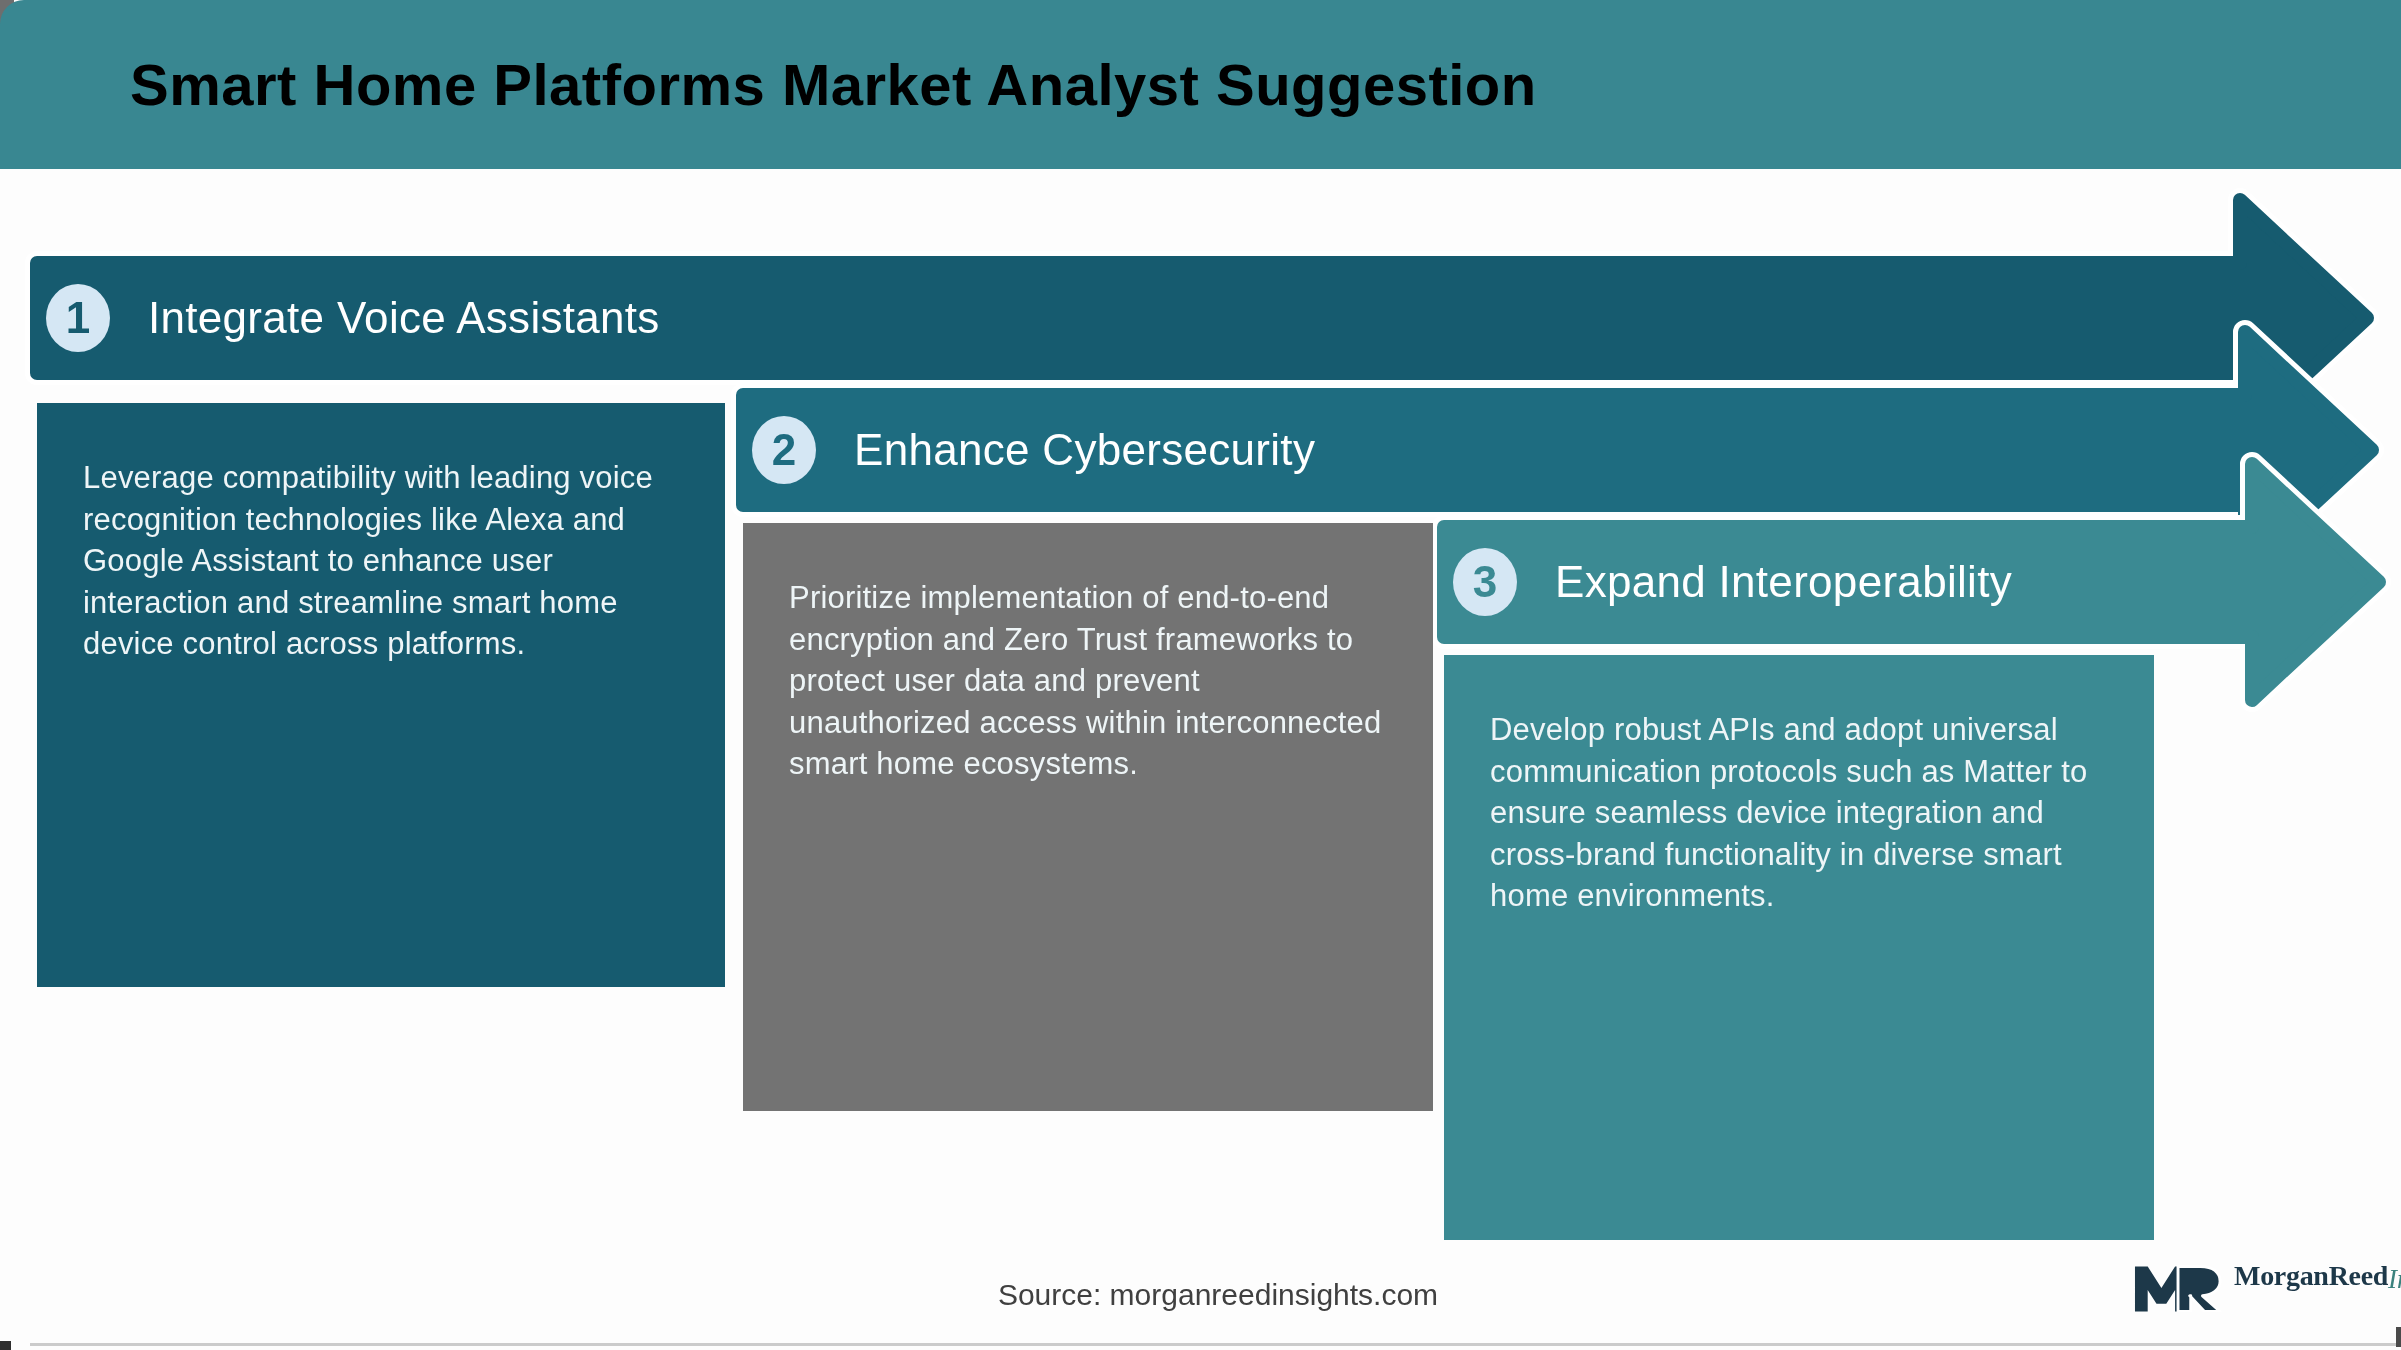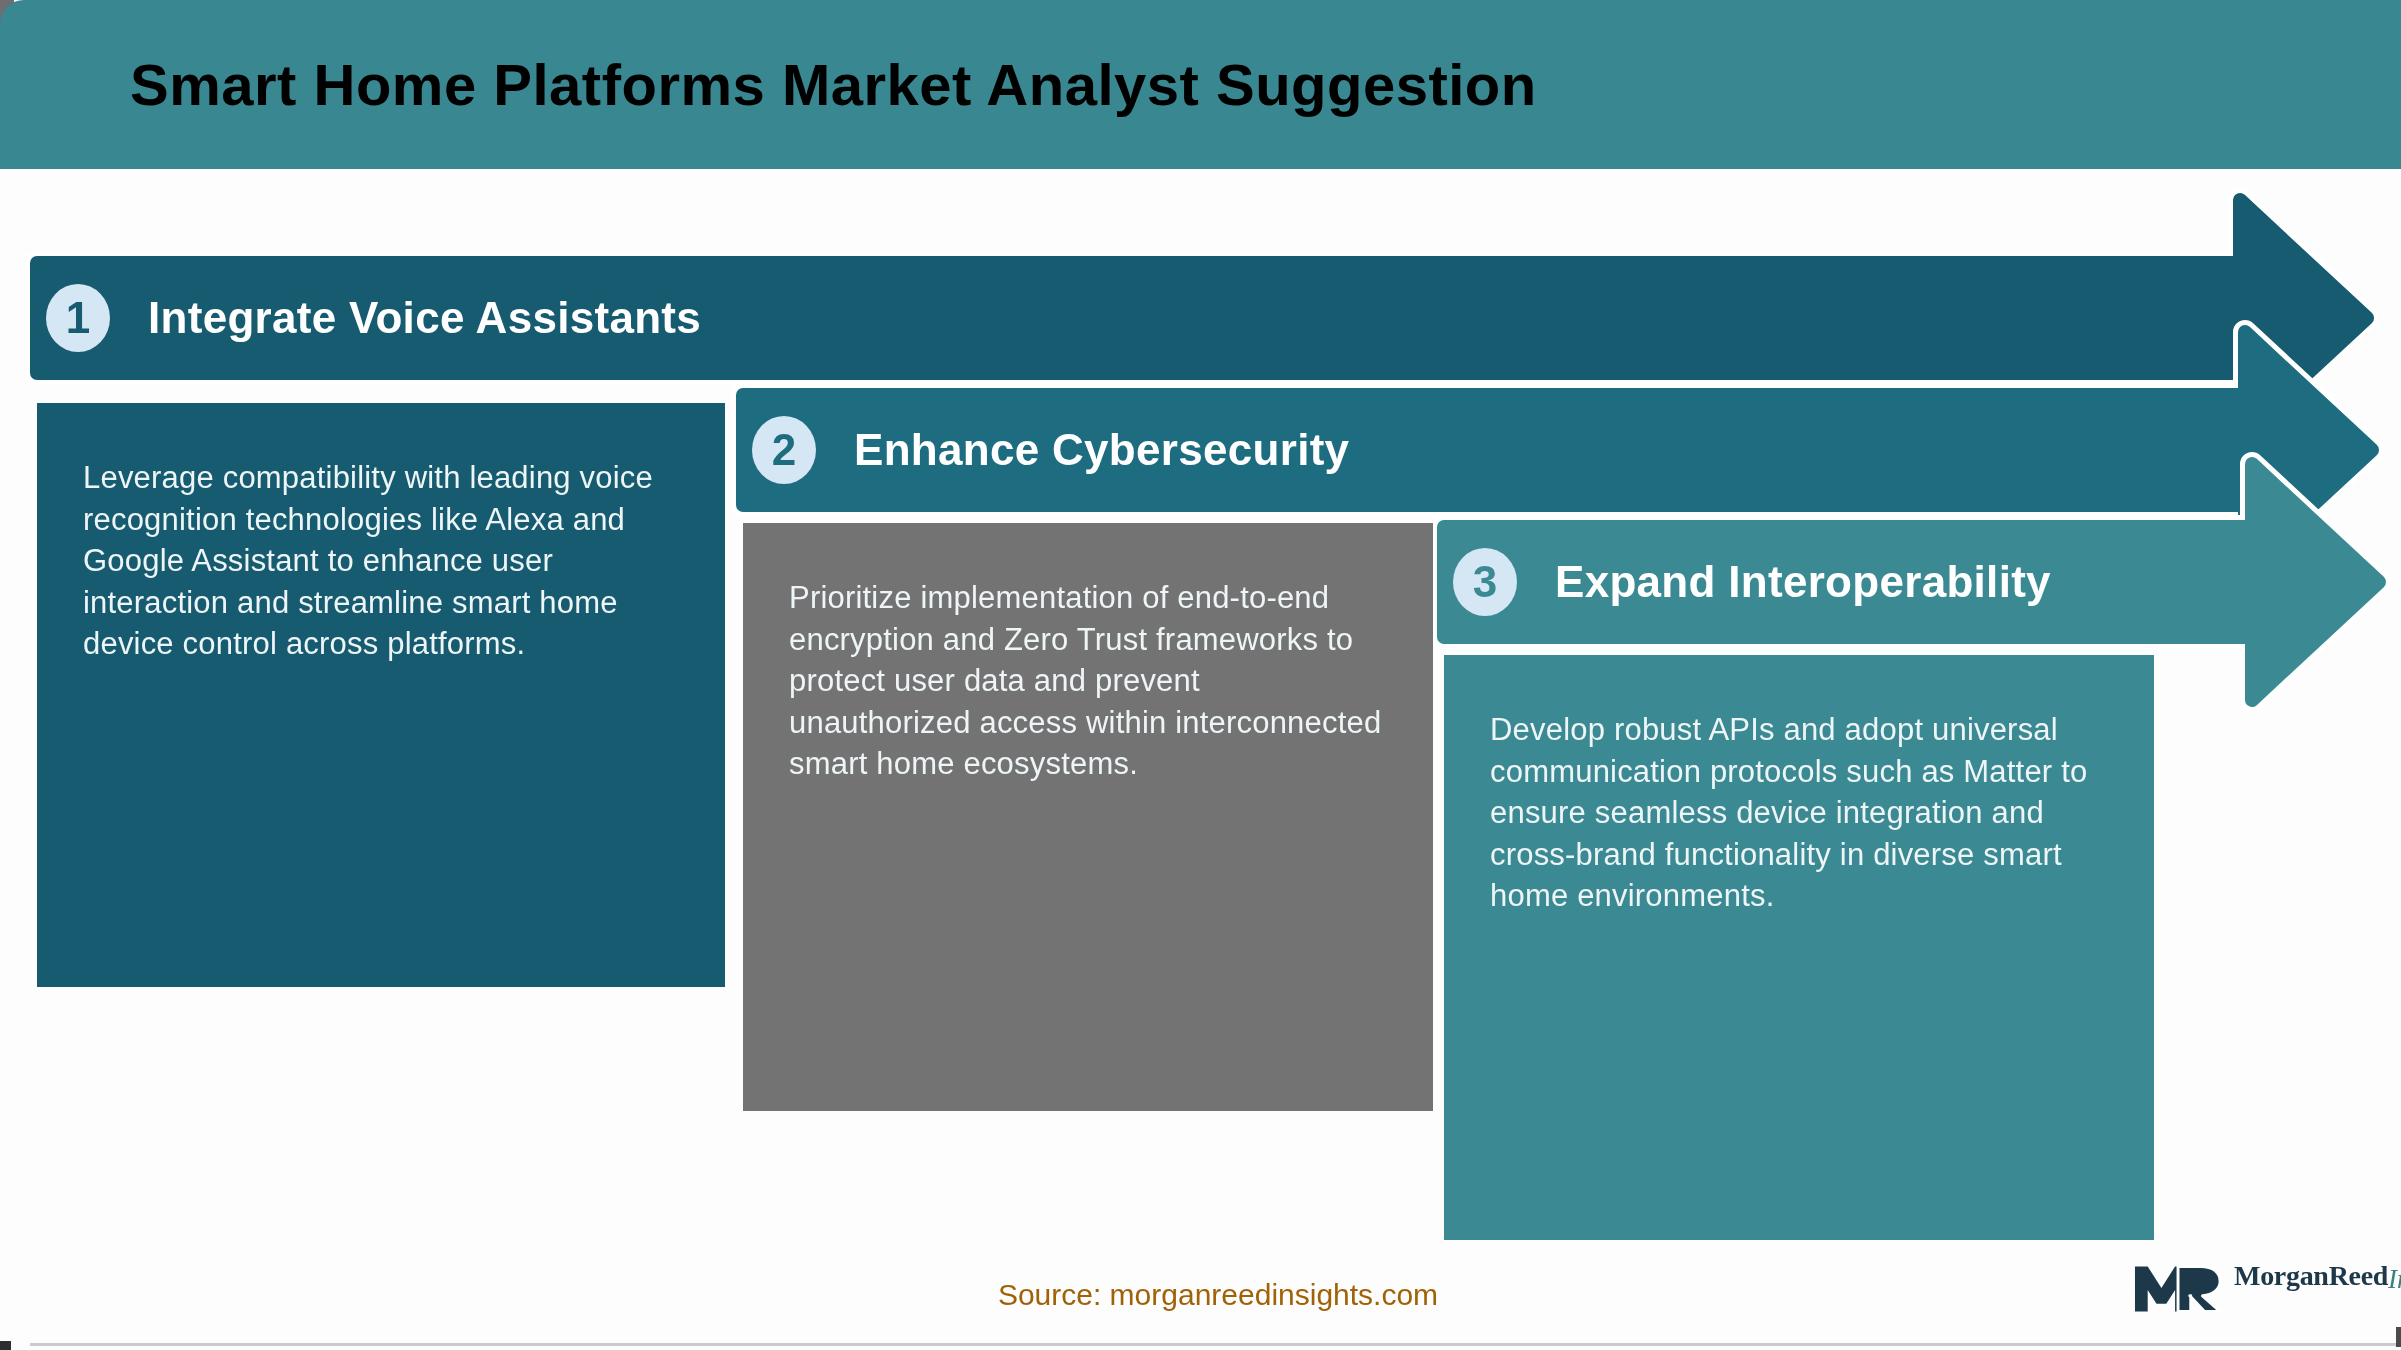--- a/index.html
+++ b/index.html
@@ -25,21 +25,21 @@
   svg.arrows .arrow-fill{stroke-width:14px;stroke-linejoin:round;}
 
   
   .banner{position:absolute;height:110px;display:flex;align-items:center;gap:38px;}
   .banner.s1{left:46px;top:263px;}
   .banner.s2{left:752px;top:395px;}
   .banner.s3{left:1453px;top:527px;}
   .badge{width:64px;height:68px;border-radius:50%;flex:0 0 auto;
          display:flex;align-items:center;justify-content:center;
          font-size:44px;font-weight:700;}
-  .step-title{color:#ffffff;font-size:44px;font-weight:700;letter-spacing:.3px;white-space:nowrap;}
+  .step-title{color:#ffffff;font-size:44px;font-weight:400;letter-spacing:.3px;white-space:nowrap;}
 
   
   .box{position:absolute;color:#eef5f7;}
   .box p{margin:0;padding:54px 46px 0 46px;font-size:31px;line-height:1.34;
          font-weight:400;letter-spacing:.2px;}
   .box1{left:37px;top:403px;width:688px;height:584px;}
   .box2{left:743px;top:523px;width:690px;height:588px;}
   .box3{left:1444px;top:655px;width:710px;height:585px;}
 
   
@@ -101,21 +101,21 @@
   <div class="box box1" style="background: rgb(22, 91, 111);">
     <p>Leverage compatibility with leading voice recognition technologies like Alexa and Google Assistant to enhance user interaction and streamline smart home device control across platforms.</p>
   </div>
   <div class="box box2" style="background: #737373;">
     <p>Prioritize implementation of end-to-end encryption and Zero Trust frameworks to protect user data and prevent unauthorized access within interconnected smart home ecosystems.</p>
   </div>
   <div class="box box3" style="background: rgb(59, 138, 147);">
     <p>Develop robust APIs and adopt universal communication protocols such as Matter to ensure seamless device integration and cross-brand functionality in diverse smart home environments.</p>
   </div>
 
-  <div class="source" style="color: #a16207;">Source: morganreedinsights.com</div>
+  <div class="source" style="color: #404040;">Source: morganreedinsights.com</div>
 
   <div class="logo">
     <svg width="90" height="50" viewBox="0 0 92 50" aria-hidden="true">
       <path fill="#1d3849" d="M1,50 L1,4 L14,4 L28,26 L42,4 L55,4 L55,50 L42,50 L42,28 L33,42 L23,42 L14,28 L14,50 Z"></path>
       <path fill="#1d3849" stroke="#ffffff" stroke-width="3" stroke-linejoin="round" d="M45,50 V4 H68 C81,4 88,10 88,19 C88,28 80,33 70,34 L88,50 H72 L57,34 H58 V50 Z"></path>
     </svg>
     <div class="logo-text">
       <span class="logo-name" style="color: rgb(29, 56, 73);">MorganReed</span>
       <span class="logo-tag" style="color: rgb(59, 130, 126); font-style: italic;">Insights</span>
     </div>

